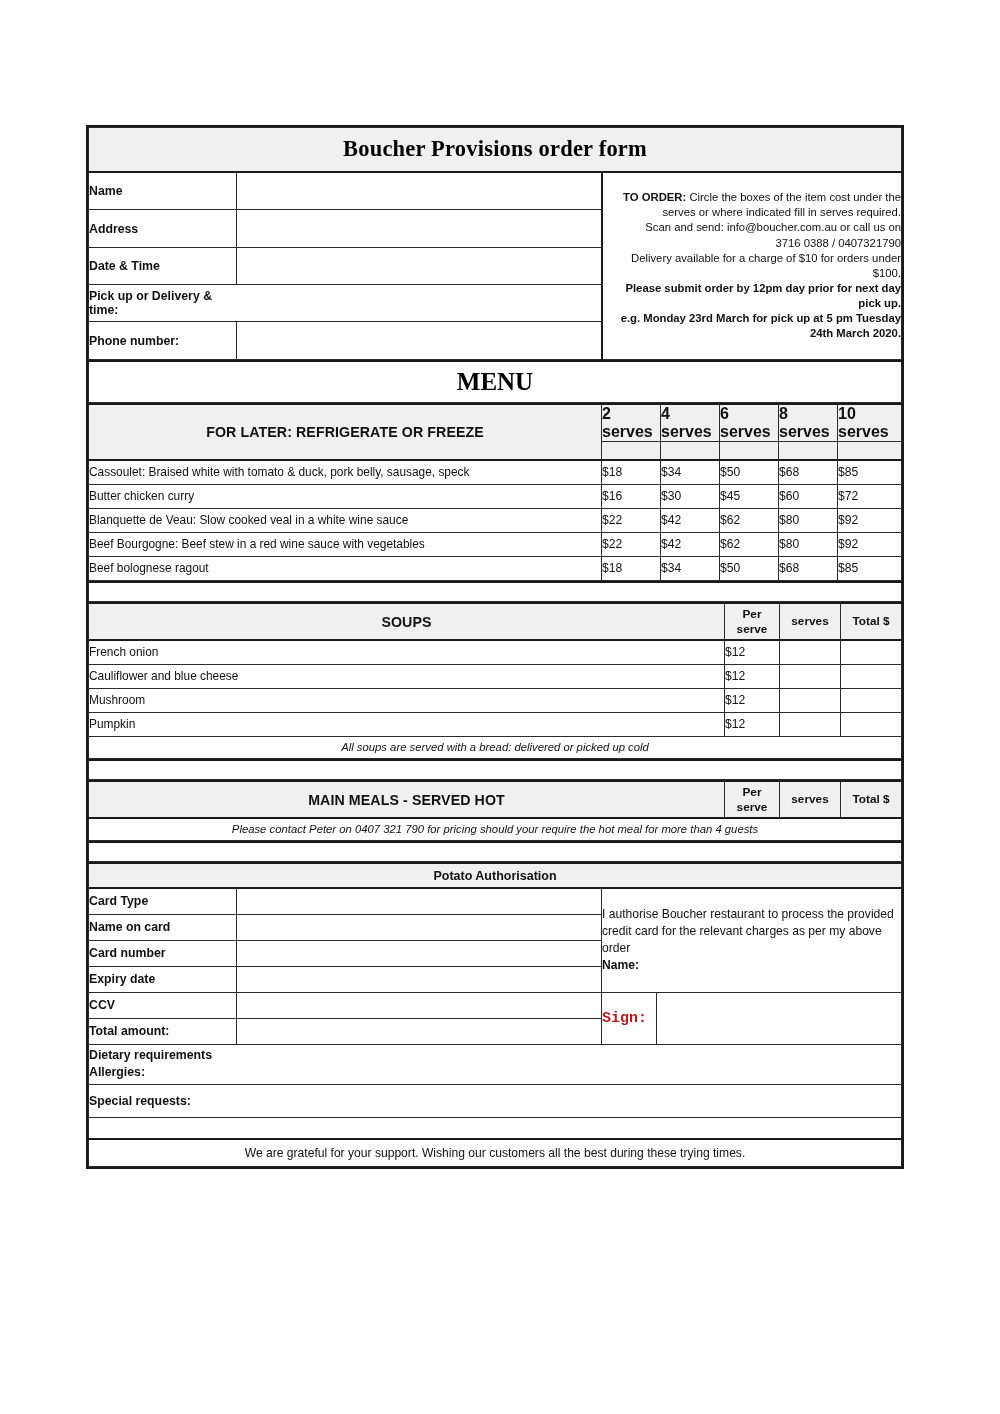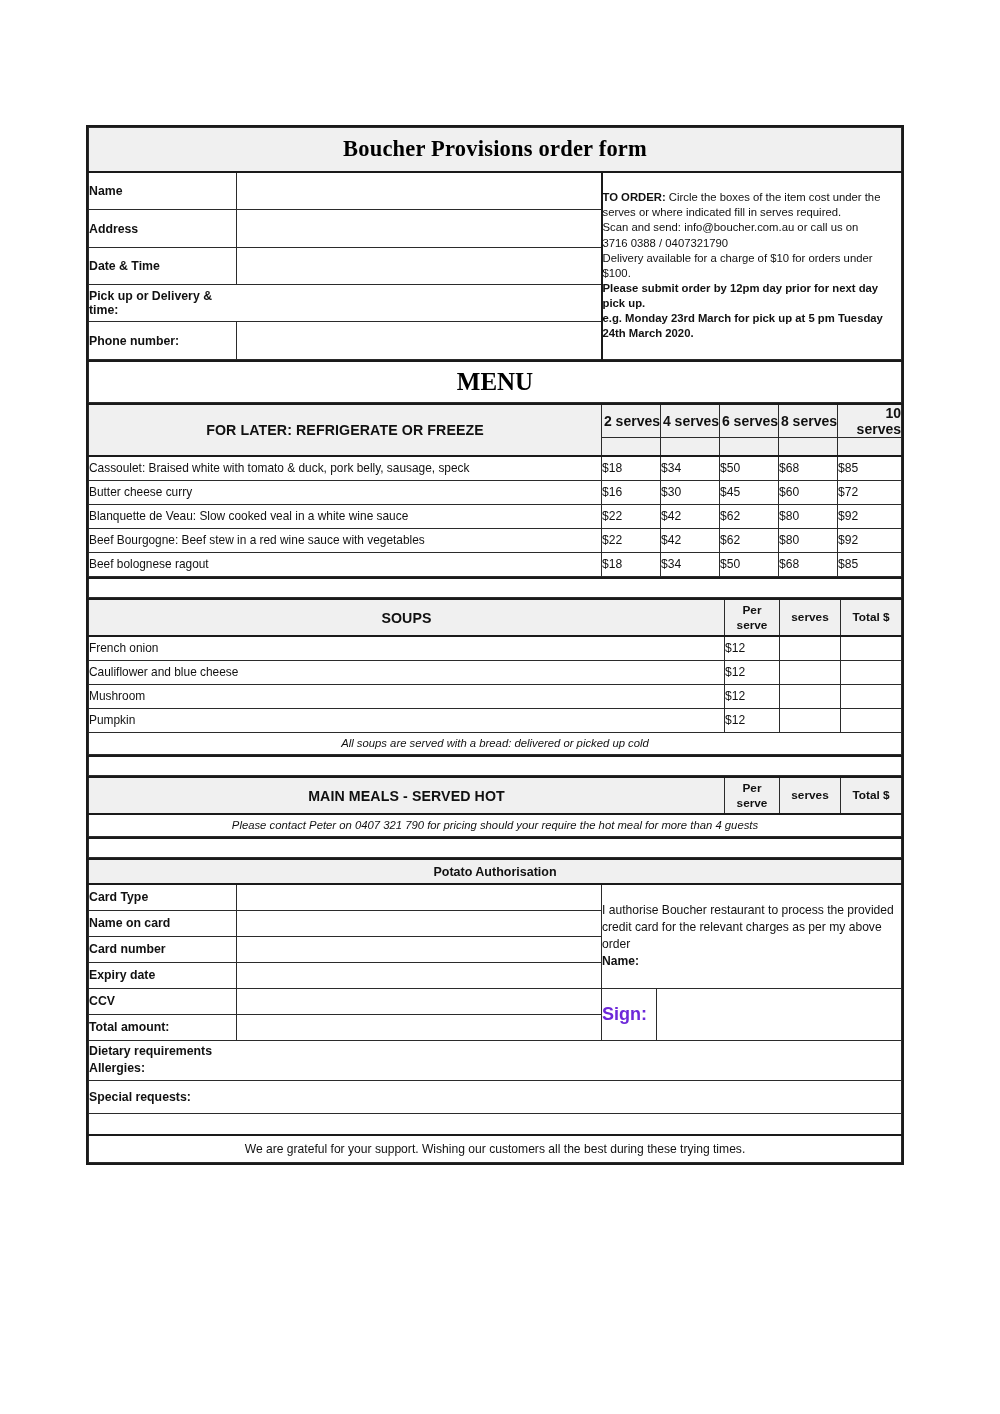--- a/index.html
+++ b/index.html
@@ -57,38 +57,38 @@
     font-weight: bold;
     color: #111;
     padding: 0 0 0 5px;
   }
   .cellpad { padding: 0 5px; }
 
   .order-note {
     font-size: 11.3px;
     line-height: 1.34;
     color: #111;
-    text-align: left;
+    text-align: right;
     padding: 6px 10px 6px 10px;
     vertical-align: middle;
   }
   .order-note .b { font-weight: bold; }
   .order-note .line { display: block; }
   .order-note .bline { display: block; font-weight: bold; }
 
   .sect-head {
     font-size: 14.2px;
     font-weight: bold;
     color: #111;
     padding-left: 5px;
     letter-spacing: .1px;
   }
   .serves-head {
-    text-align: right;
-    font-size: 14px;
+    text-align: left;
+    font-size: 16px;
     font-weight: bold;
     color: #111;
   }
   .ps-head {
     text-align: center;
     font-size: 11.8px;
     font-weight: bold;
     color: #111;
     line-height: 1.22;
   }
@@ -120,24 +120,25 @@
   }
   .auth-text {
     font-size: 12.1px;
     line-height: 1.42;
     color: #111;
     padding: 6px 8px 4px 6px;
     vertical-align: top;
   }
   .auth-text .nm { font-weight: bold; display: block; }
   .sign-lbl {
-    font-size: 18px;
-    font-weight: bold;
-    color: #6d28d9;
+    font-size: 15px;
+    font-weight: bold;
+    color: #b91c1c;
     padding-left: 4px;
+    font-family: Liberation Mono, monospace;
   }
   .two-line-lbl {
     font-size: 12.3px;
     font-weight: bold;
     color: #111;
     padding: 4px 0 4px 5px;
     line-height: 1.38;
     vertical-align: top;
     margin-left: 37px;
   }
@@ -236,21 +237,21 @@
 
       <tr>
         <td class="item white thickline">Cassoulet: Braised white with tomato &amp; duck, pork belly, sausage, speck</td>
         <td class="price white thickline">$18</td>
         <td class="price white thickline">$34</td>
         <td class="price white thickline">$50</td>
         <td class="price white thickline">$68</td>
         <td class="price white thickline">$85</td>
       </tr>
       <tr>
-        <td class="item white">Butter cheese curry</td>
+        <td class="item white">Butter chicken curry</td>
         <td class="price white">$16</td>
         <td class="price white">$30</td>
         <td class="price white">$45</td>
         <td class="price white">$60</td>
         <td class="price white">$72</td>
       </tr>
       <tr>
         <td class="item white">Blanquette de Veau: Slow cooked veal in a white wine sauce</td>
         <td class="price white">$22</td>
         <td class="price white">$42</td>

